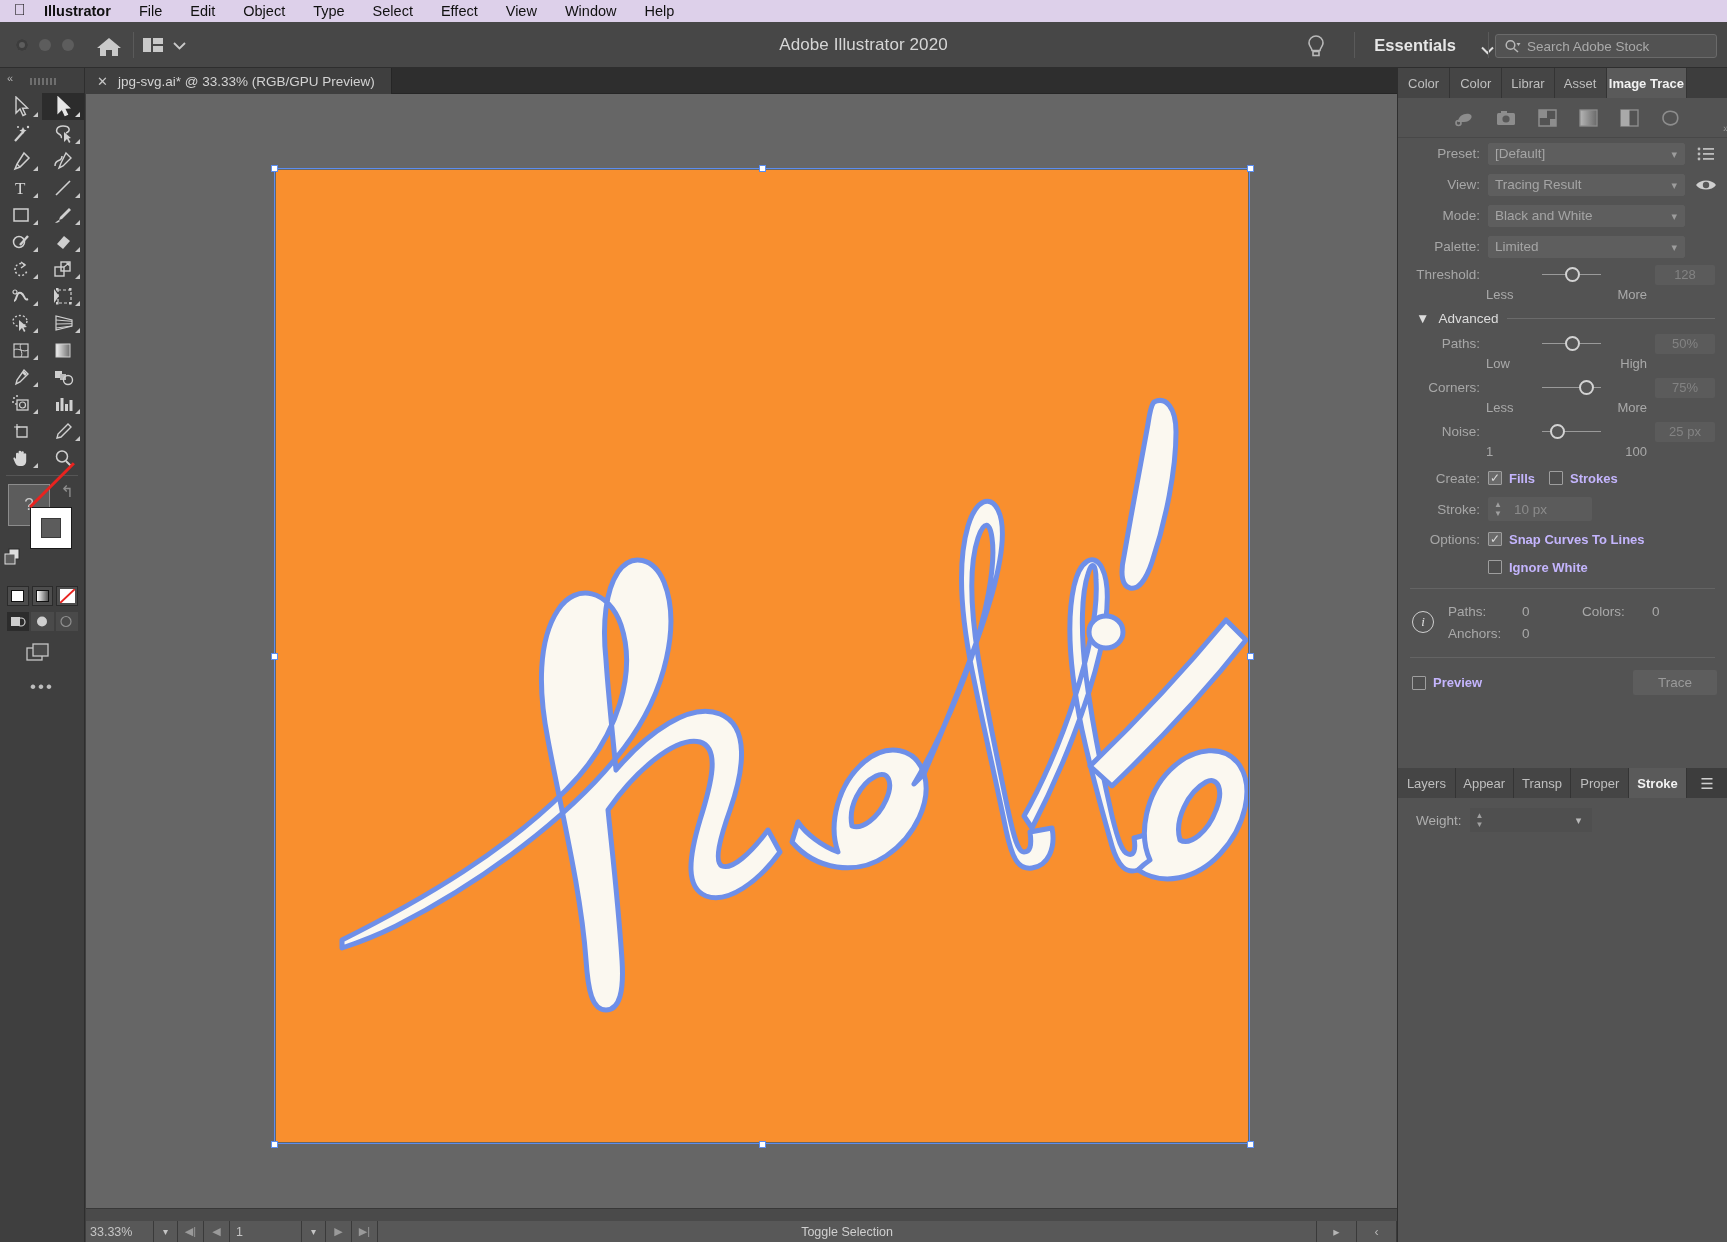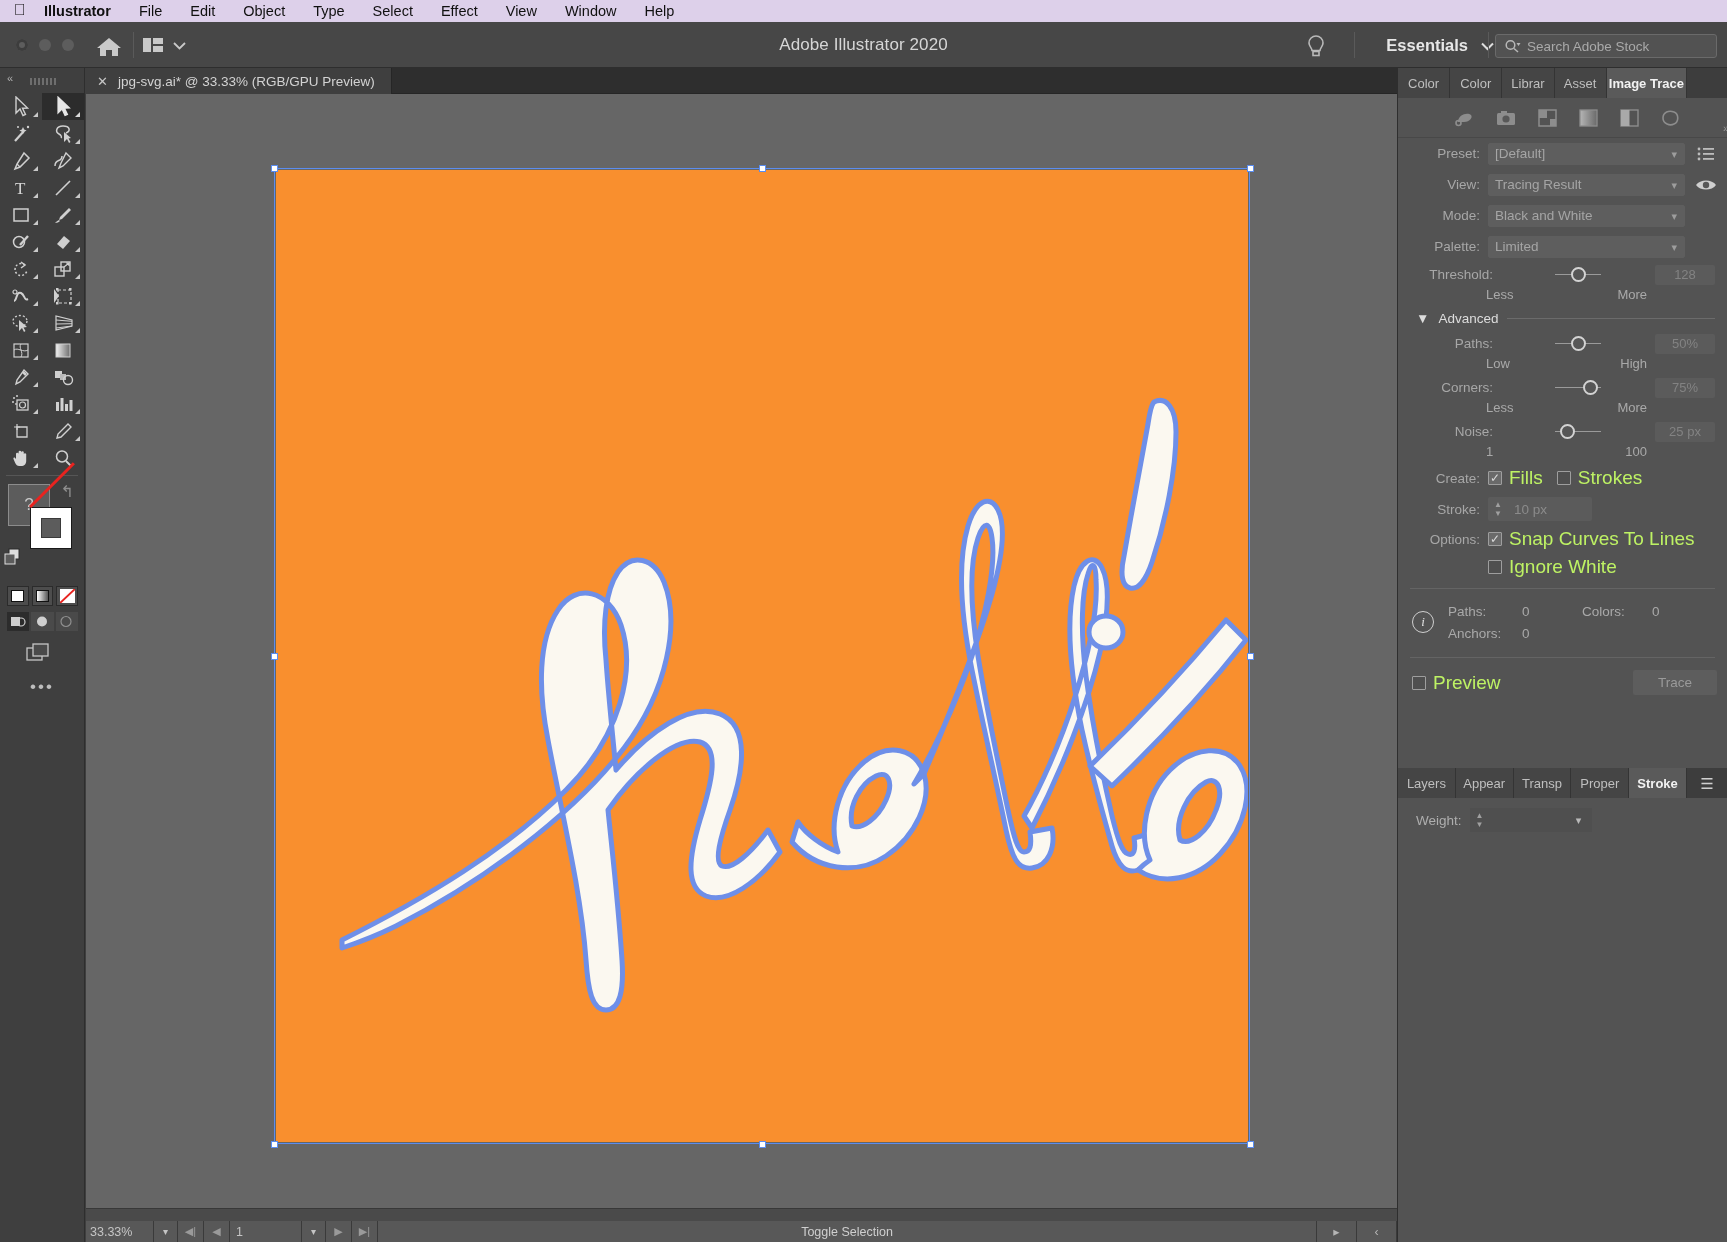--- a/index.html
+++ b/index.html
@@ -38,21 +38,21 @@
   .arrange-btn { position: absolute; left: 142px; top: 14px; display: flex; align-items: center; gap: 9px; }
   .apptitle {
     position: absolute; left: 0; right: 0; top: 0; height: 46px;
     display: flex; align-items: center; justify-content: center;
     color: #d6d6d6; font-size: 17px; letter-spacing: .1px;
   }
   .bulb { position: absolute; right: 400px; top: 12px; width: 22px; height: 24px; }
   .essentials {
     position: absolute; right: 232px; top: 14px;
     color: #e7e7e7; font-weight: bold; font-size: 16.5px;
-    display: flex; align-items: center; gap: 12px;
+    display: flex; align-items: flex-end; gap: 24px;
   }
   .searchbox {
     position: absolute; right: 10px; top: 12px; width: 222px; height: 24px;
     background: #525252; border: 1px solid #6a6a6a; border-radius: 3px;
     display: flex; align-items: center; padding: 0 8px; gap: 6px;
     color: #a9a9a9; font-size: 13.5px;
   }
   .dbl-arrow { position: absolute; right: -2px; top: 54px; color: #9a9a9a; font-size: 11px; }
 
   
@@ -171,38 +171,38 @@
   .it-row { display: flex; align-items: center; height: 31px; padding-left: 10px; }
   .it-lab { width: 80px; text-align: right; color: #a7a7a7; font-size: 13.5px; padding-right: 8px; }
   .it-sel {
     flex: 1; height: 22px; background: #5e5e5e; border: 1px solid #5e5e5e; border-radius: 2px;
     display: flex; align-items: center; padding: 0 6px;
     color: #a5a5a5; font-size: 13.5px; position: relative;
   }
   .it-sel .chev { position: absolute; right: 7px; top: 4px; color: #9d9d9d; font-size: 11px; }
   .it-after { width: 42px; display: flex; align-items: center; justify-content: center; color: #bcbcbc; }
 
-  .sl-row { display: flex; align-items: center; height: 25px; padding-left: 23px; gap: 48px; }
+  .sl-row { display: flex; align-items: center; height: 25px; padding-left: 10px; gap: 48px; }
   .sl-track { flex: 1; height: 22px; position: relative; margin: 0 6px; }
   .sl-line { position: absolute; left: 0; right: 0; top: 10px; height: 1.5px; background: #9a9a9a; }
   .sl-knob { position: absolute; top: 3px; width: 15px; height: 15px; border-radius: 50%;
       border: 2px solid #d3d3d3; background: #565656; margin-left: -7px; }
   .sl-val { width: 60px; height: 20px; background: #5b5b5b; border-radius: 2px;
       color: #838383; font-size: 13px; display: flex; align-items: center; justify-content: center; margin-right: 12px; }
   .sl-ends { display: flex; height: 19px; padding-left: 88px; padding-right: 80px;
       justify-content: space-between; color: #a9a9a9; font-size: 13px; gap: 46px; }
 
   .adv-head { display: flex; align-items: center; gap: 9px; padding: 5px 12px 5px 18px; color: #ddd; font-size: 13.5px; }
   .adv-head .rule { flex: 1; height: 1px; background: #6b6b6b; }
 
   .chk { width: 14px; height: 14px; border: 1px solid #9e9e9e; background: #4f4f4f;
       display: inline-flex; align-items: center; justify-content: center; border-radius: 1px; }
   .chk.on { background: #6a6a6a; }
   .chk.on::after { content: "✓"; color: #d8d8d8; font-size: 12px; line-height: 1; }
-  .ck-lab { color: #bef264; font-size: 19px; margin-left: 7px; margin-right: 14px; }
+  .ck-lab { color: #c4b5fd; font-size: 13px; margin-left: 7px; margin-right: 14px; font-weight: bold; }
 
   .method-btn { width: 33px; height: 26px; background: #5c5c5c; border: 1px solid #6d6d6d;
       display: flex; align-items: center; justify-content: center; }
   .stroke-field { width: 104px; height: 24px; background: #5b5b5b; border-radius: 2px;
       display: flex; align-items: center; color: #8b8b8b; font-size: 13.5px; }
   .spin { width: 20px; display: flex; flex-direction: column; align-items: center; justify-content: center;
       color: #a0a0a0; font-size: 8px; line-height: 9px; }
 
   .it-sep { height: 1px; background: #646464; margin: 7px 12px; }
   .info-block { display: flex; align-items: center; padding: 4px 12px 6px 14px; }

